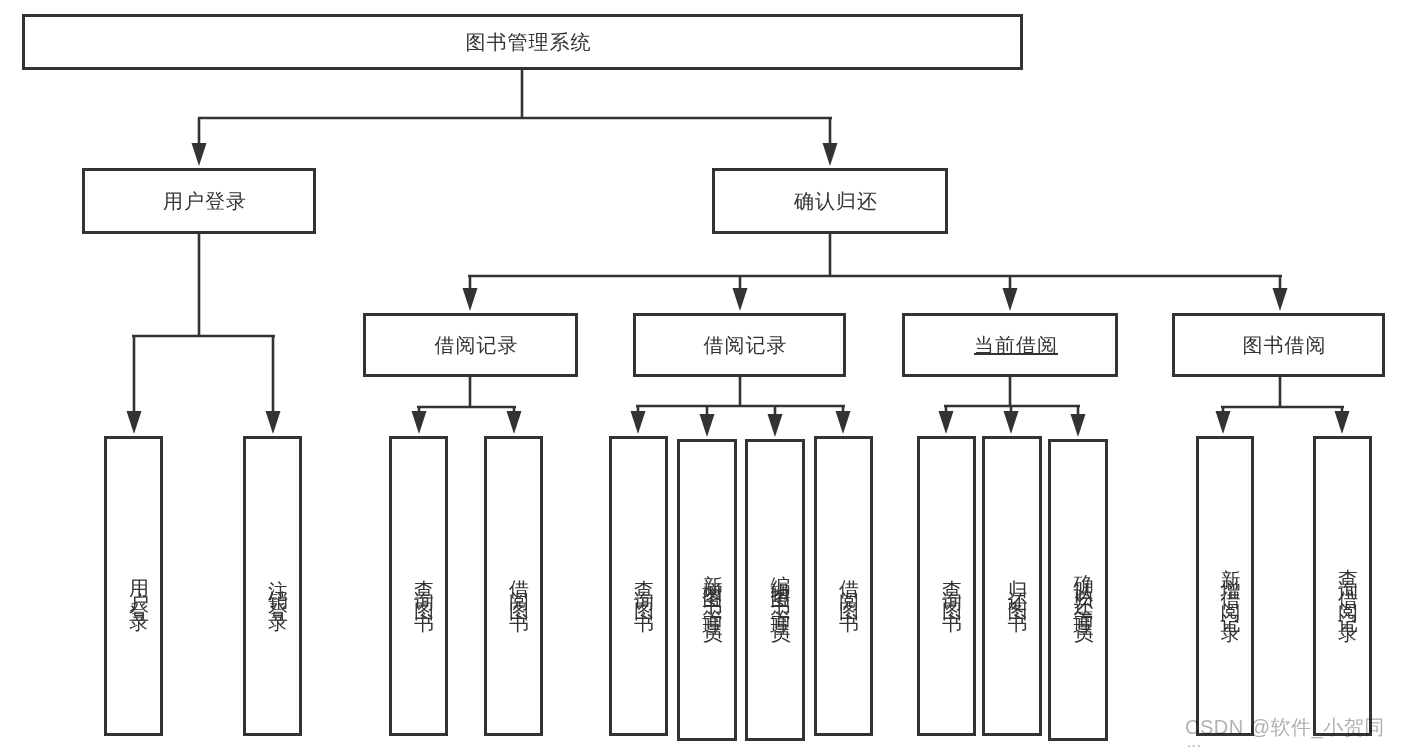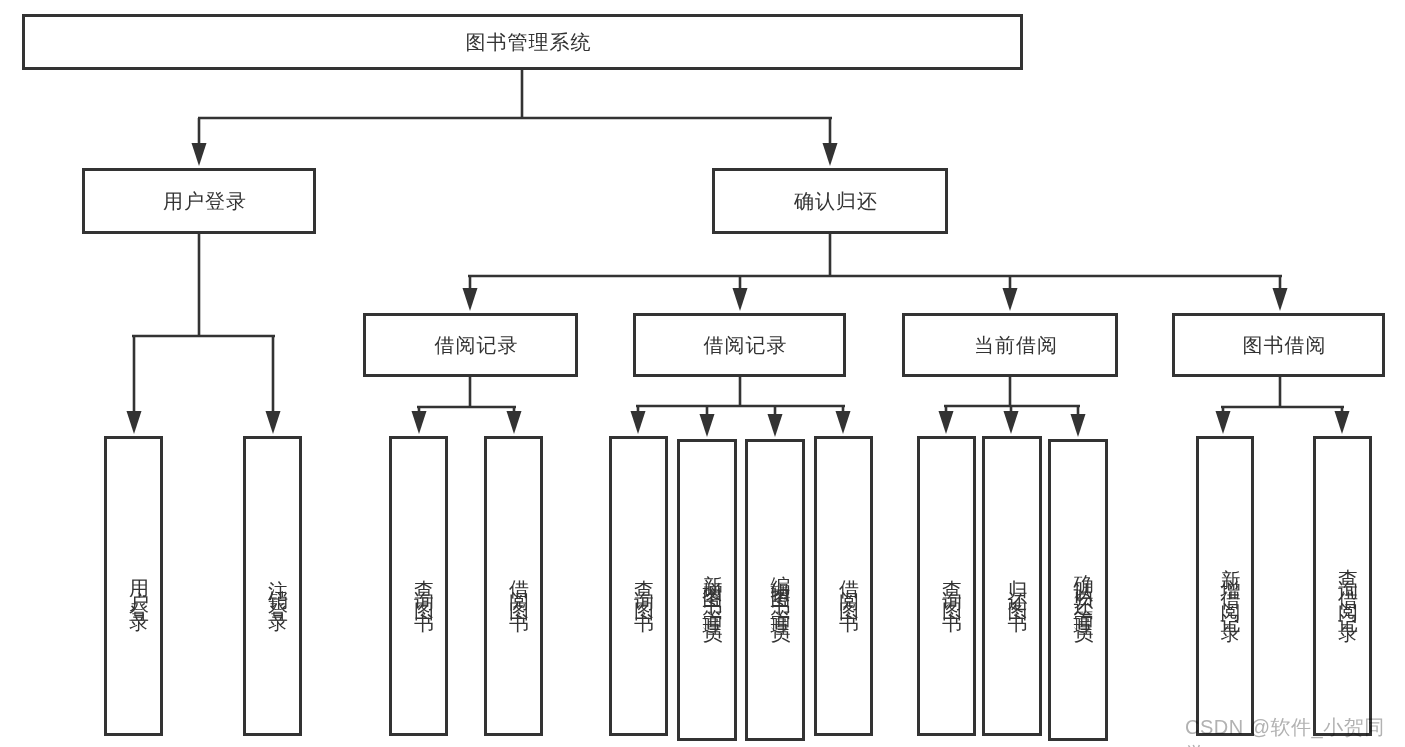--- a/index.html
+++ b/index.html
@@ -130,21 +130,21 @@
   <div class="box" style="left: 712px; top: 168px; width: 236px; height: 66px; border-color: rgb(51, 51, 51); background: rgb(255, 255, 255); color: rgb(51, 51, 51);">
     <span>确认归还</span>
   </div>
 
   <div class="box" style="left: 363px; top: 313px; width: 215px; height: 64px; border-color: rgb(51, 51, 51); background: rgb(255, 255, 255); color: rgb(51, 51, 51);">
     <span>借阅记录</span>
   </div>
   <div class="box" style="left: 633px; top: 313px; width: 213px; height: 64px; border-color: rgb(51, 51, 51); background: rgb(255, 255, 255); color: rgb(51, 51, 51);">
     <span>借阅记录</span>
   </div>
-  <div class="box" style="left: 902px; top: 313px; width: 216px; height: 64px; border-color: rgb(51, 51, 51); background: rgb(255, 255, 255); color: rgb(51, 51, 51);">
+  <div class="box" style="left: 902px; top: 313px; width: 216px; height: 64px; border-color: rgb(51, 51, 51); background: rgb(255, 255, 255); color: rgb(51, 51, 51); text-decoration: underline;">
     <span>当前借阅</span>
   </div>
   <div class="box" style="left: 1172px; top: 313px; width: 213px; height: 64px; border-color: rgb(51, 51, 51); background: rgb(255, 255, 255); color: rgb(51, 51, 51);">
     <span>图书借阅</span>
   </div>
 
   <div class="box leaf" style="left: 104px; top: 436px; width: 59px; height: 300px; border-color: rgb(51, 51, 51); background: rgb(255, 255, 255); color: rgb(51, 51, 51);">
     <span class="vtext">用户登录</span>
   </div>
   <div class="box leaf" style="left: 243px; top: 436px; width: 59px; height: 300px; border-color: rgb(51, 51, 51); background: rgb(255, 255, 255); color: rgb(51, 51, 51);">

